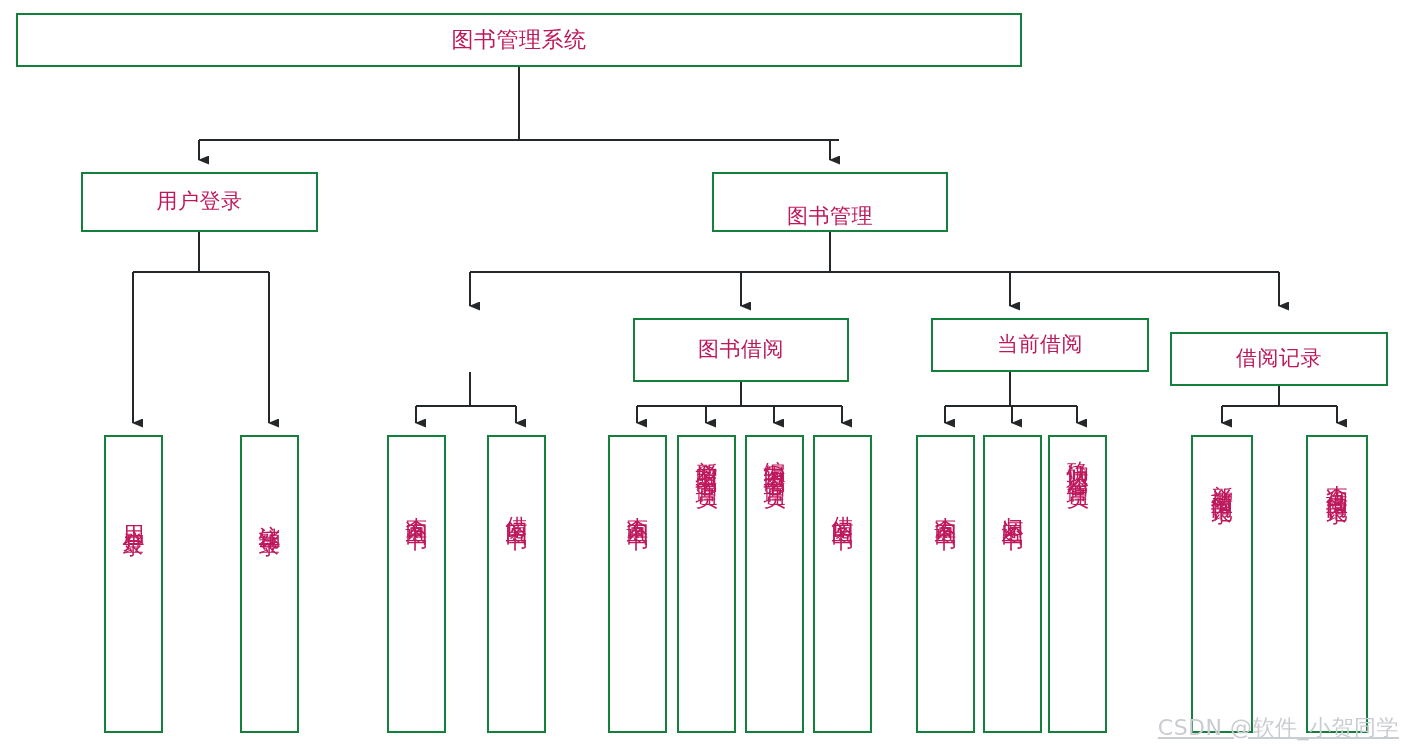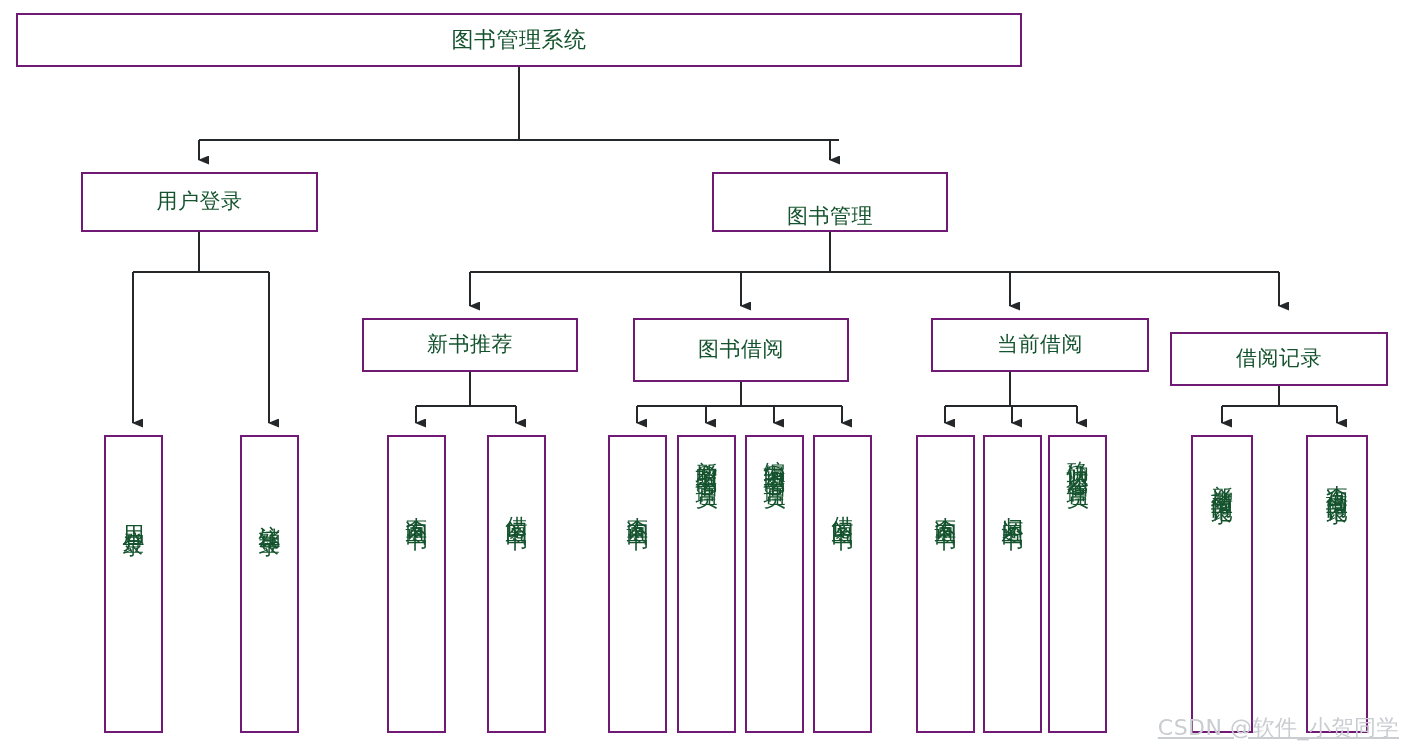--- a/index.html
+++ b/index.html
@@ -24,25 +24,25 @@
     left: 0;
     top: 0;
     width: 1405px;
     height: 747px;
     pointer-events: none;
   }
   .node {
     position: absolute;
     box-sizing: border-box;
     background: #ffffff;
-    border: 2px solid #701a75;
+    border: 2px solid #15803d;
     display: flex;
     align-items: center;
     justify-content: center;
-    color: #14532d;
+    color: #be185d;
   }
   .node .label {
     display: block;
     text-align: center;
     line-height: 1.22;
     letter-spacing: 0.5px;
   }
   .node.horizontal .label {
     writing-mode: horizontal-tb;
     font-size: 21px;
@@ -131,23 +131,20 @@
     <span class="label">图书管理系统</span>
   </div>
 
   <div class="node horizontal" style="left:81px; top:172px; width:237px; height:60px;">
     <span class="label">用户登录</span>
   </div>
   <div class="node horizontal" style="left:712px; top:172px; width:236px; height:60px;align-items:flex-end;">
     <span class="label">图书管理</span>
   </div>
 
-  <div class="node horizontal" style="left:362px; top:318px; width:216px; height:54px;">
-    <span class="label">新书推荐</span>
-  </div>
   <div class="node horizontal" style="left:633px; top:318px; width:216px; height:64px;">
     <span class="label">图书借阅</span>
   </div>
   <div class="node horizontal" style="left:901px; top:318px; width:218px; height:54px;margin-left:30px;">
     <span class="label">当前借阅</span>
   </div>
   <div class="node horizontal" style="left:1170px; top:332px; width:218px; height:54px;">
     <span class="label">借阅记录</span>
   </div>
 

